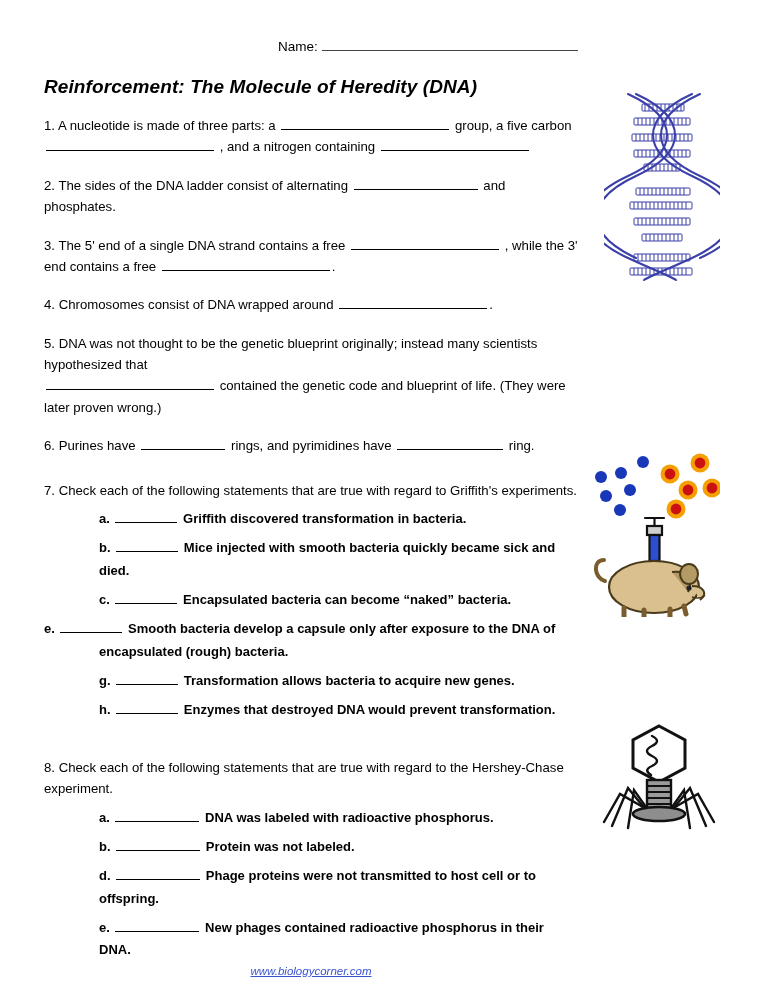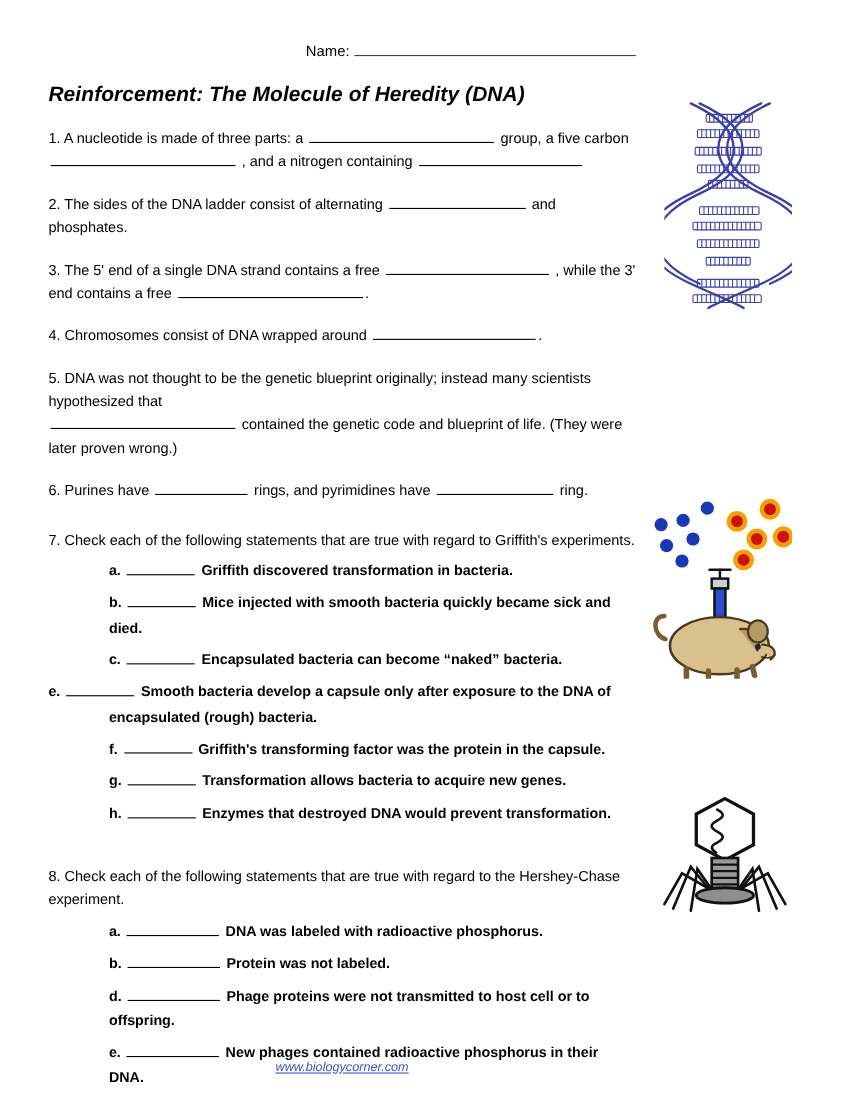--- a/index.html
+++ b/index.html
@@ -187,25 +187,20 @@
     <span>c.</span>
     <span class="blank w-sm"></span>
     <span>Encapsulated bacteria can become “naked” bacteria.</span>
   </div>
   <div class="sub sub-hang" style="max-width:565px">
     <span>e.</span>
     <span class="blank w-sm"></span>
     <span>Smooth bacteria develop a capsule only after exposure to the DNA of encapsulated (rough) bacteria.</span>
   </div>
   <div class="sub">
-    <span>f.</span>
-    <span class="blank w-sm"></span>
-    <span>Griffith's transforming factor was the protein in the capsule.</span>
-  </div>
-  <div class="sub">
     <span>g.</span>
     <span class="blank w-sm"></span>
     <span>Transformation allows bacteria to acquire new genes.</span>
   </div>
   <div class="sub">
     <span>h.</span>
     <span class="blank w-sm"></span>
     <span>Enzymes that destroyed DNA would prevent transformation.</span>
   </div>
 

